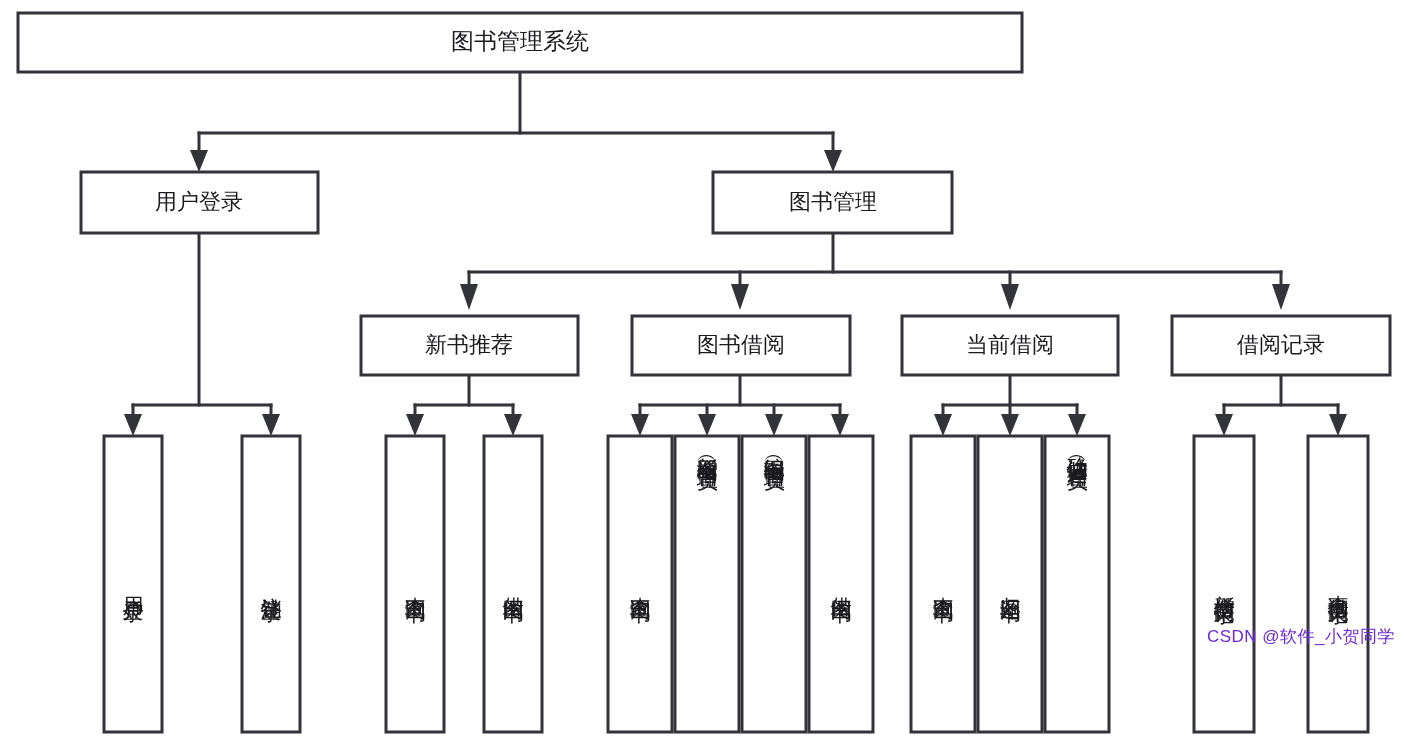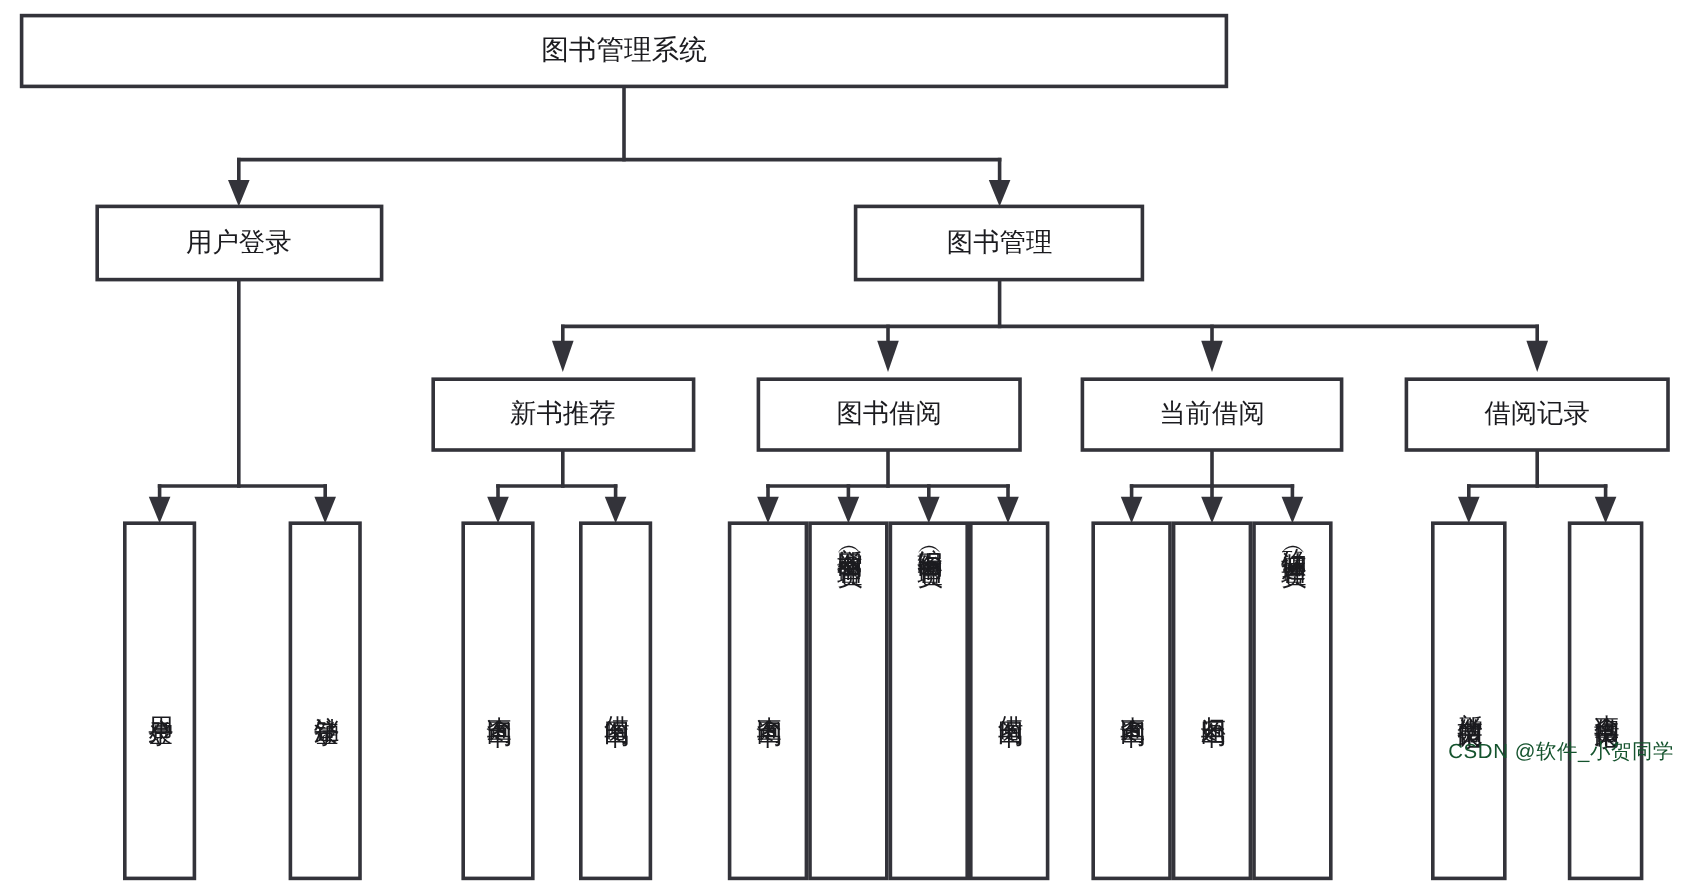--- a/index.html
+++ b/index.html
@@ -70,24 +70,24 @@
     pointer-events: none;
   }
   .vlabel.top-aligned {
     justify-content: flex-start;
     padding-top: 4px;
     box-sizing: border-box;
   }
   .watermark {
     position: absolute;
     right: 10px;
-    bottom: 16px;
+    bottom: 6px;
     font-family: "Liberation Sans", "DejaVu Sans", sans-serif;
     font-size: 17px;
-    color: #14532d;
+    color: #6d28d9;
     letter-spacing: 0.5px;
     white-space: nowrap;
     pointer-events: none;
   }
 </style>
 </head>
 <body>
 
 <div id="diagram-root">
 

